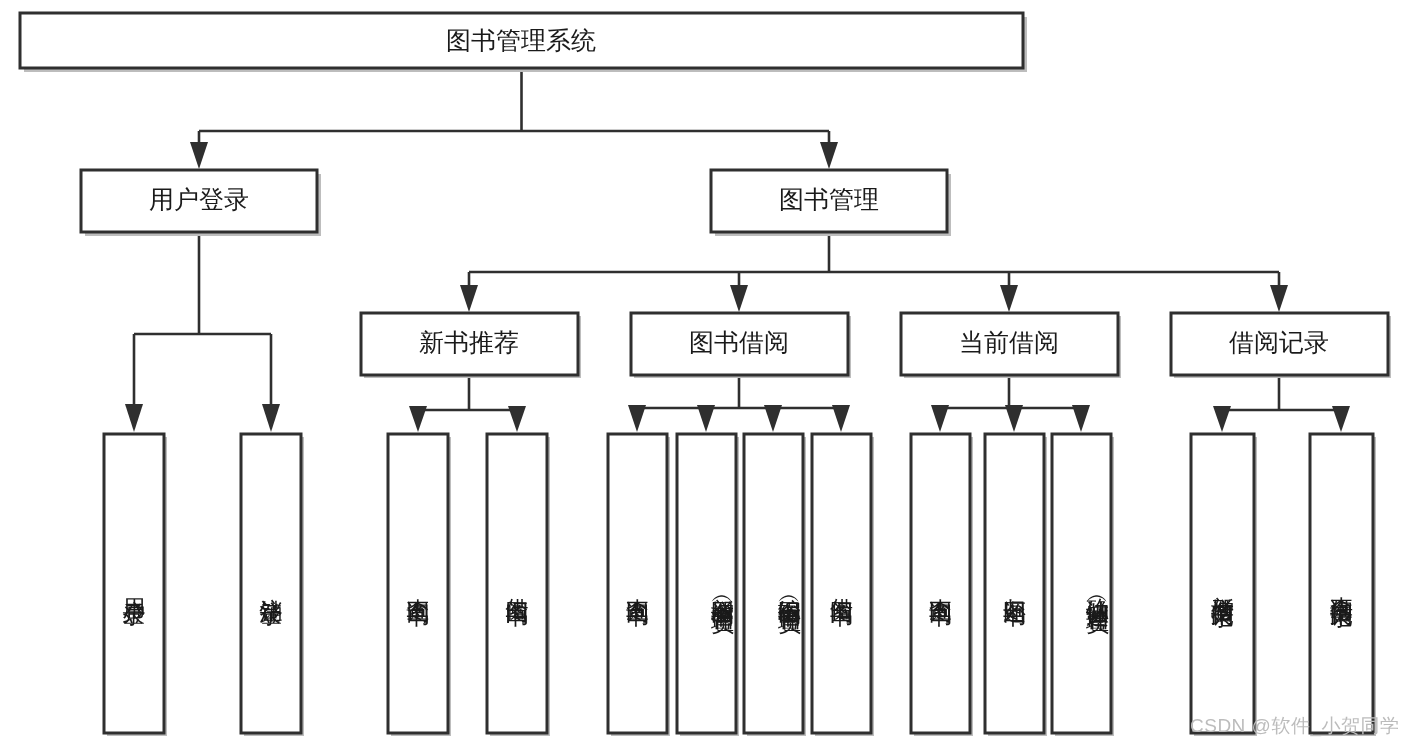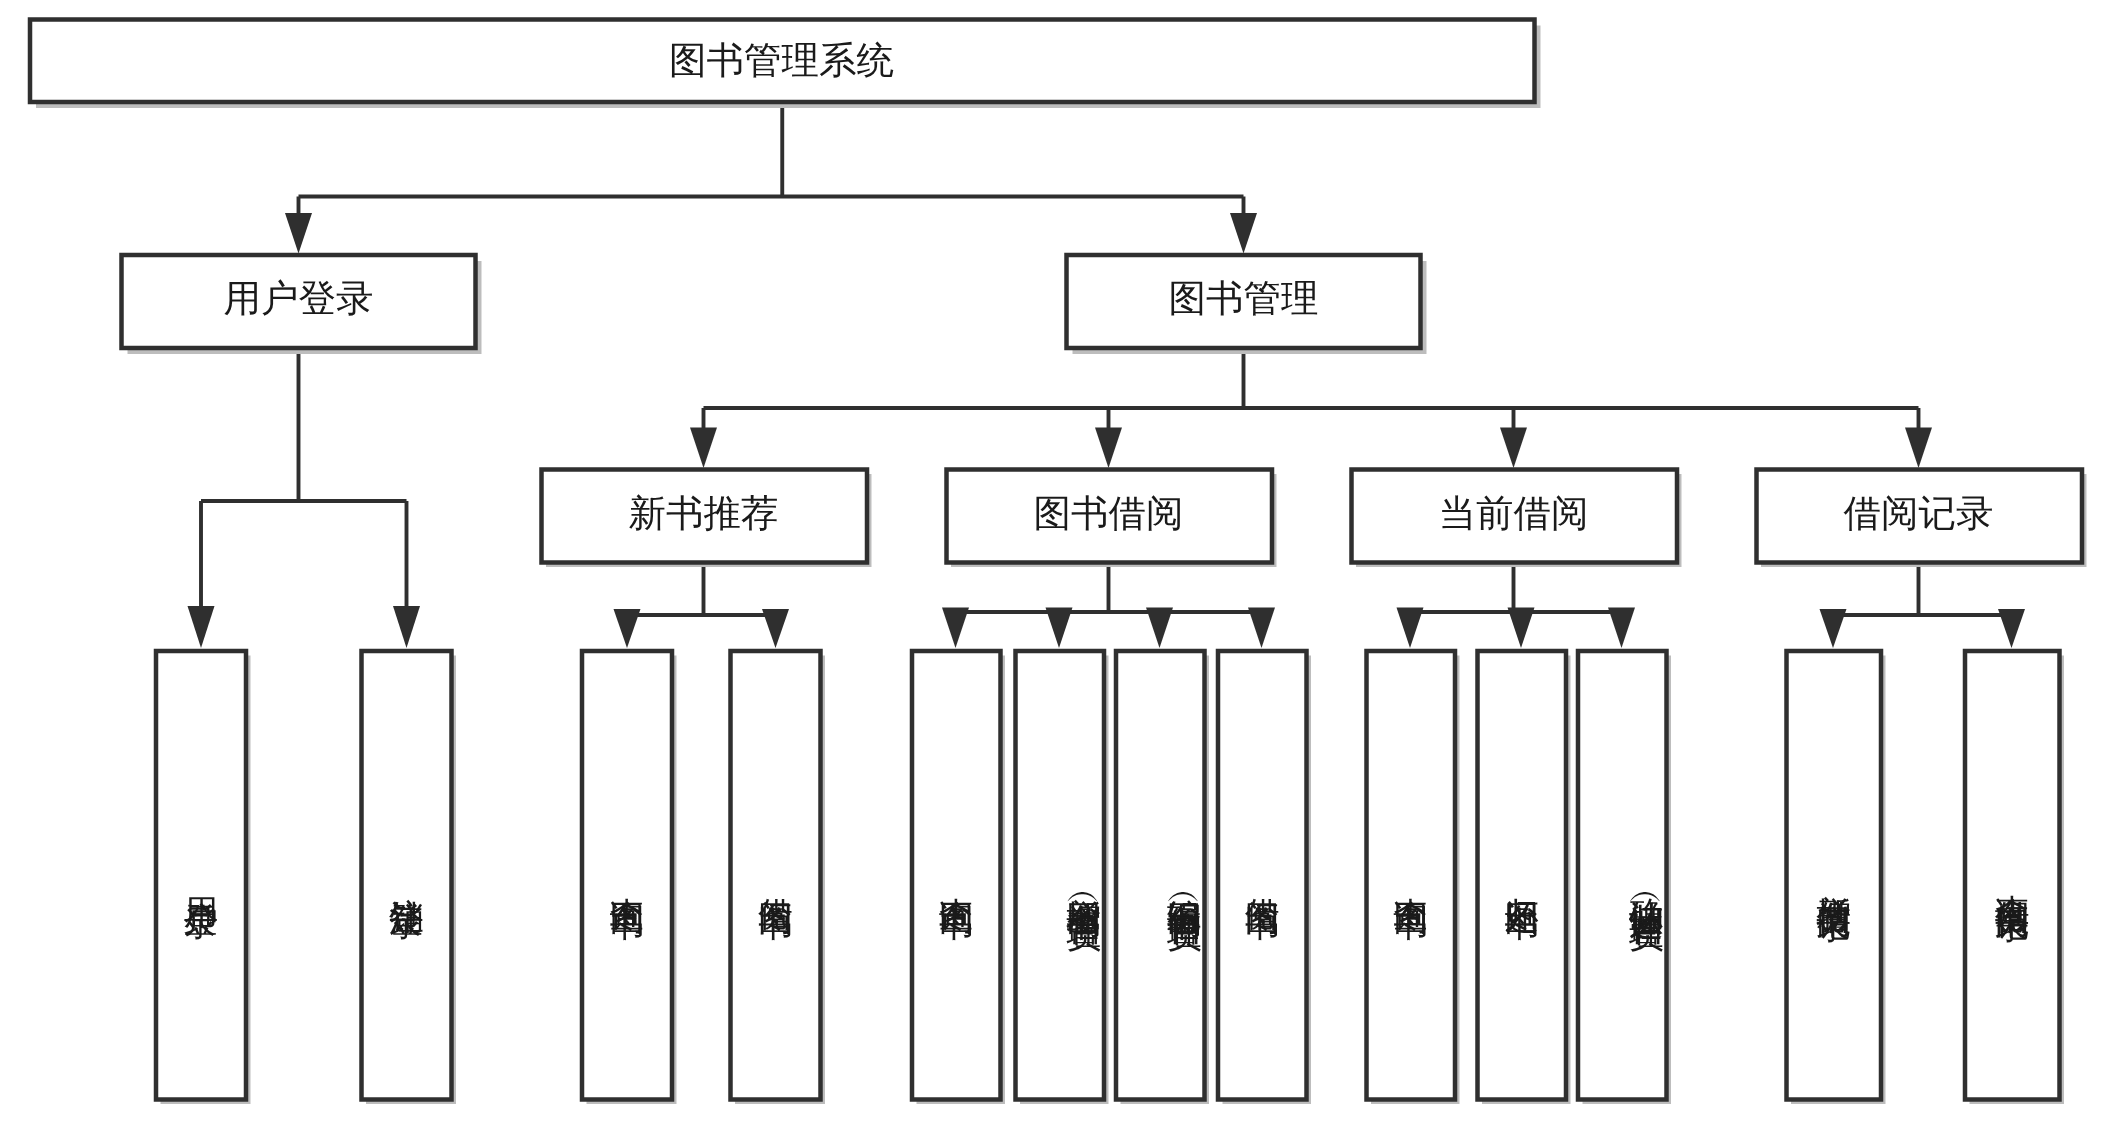--- a/index.html
+++ b/index.html
@@ -263,14 +263,15 @@
   <div class="vlabel centered" style="left:608px; top:434px; width:59px; height:299px;">查询图书</div>
   <div class="vlabel" style="left:677px; top:444px; width:59px; height:289px;">新增图书（管理员）</div>
   <div class="vlabel" style="left:744px; top:444px; width:59px; height:289px;">编辑图书（管理员）</div>
   <div class="vlabel centered" style="left:812px; top:434px; width:59px; height:299px;">借阅图书</div>
   <div class="vlabel centered" style="left:911px; top:434px; width:59px; height:299px;">查询图书</div>
   <div class="vlabel centered" style="left:985px; top:434px; width:59px; height:299px;">归还图书</div>
   <div class="vlabel" style="left:1052px; top:444px; width:59px; height:289px;">确认归还（管理员）</div>
   <div class="vlabel centered" style="left:1191px; top:434px; width:63px; height:299px;">新增借阅记录</div>
   <div class="vlabel centered" style="left:1310px; top:434px; width:63px; height:299px;">查询借阅记录</div>
 
+  <div class="watermark" style="left:1190px; top:713px;">CSDN @软件_小贺同学</div>
 
 </div>
 
 </body></html>

